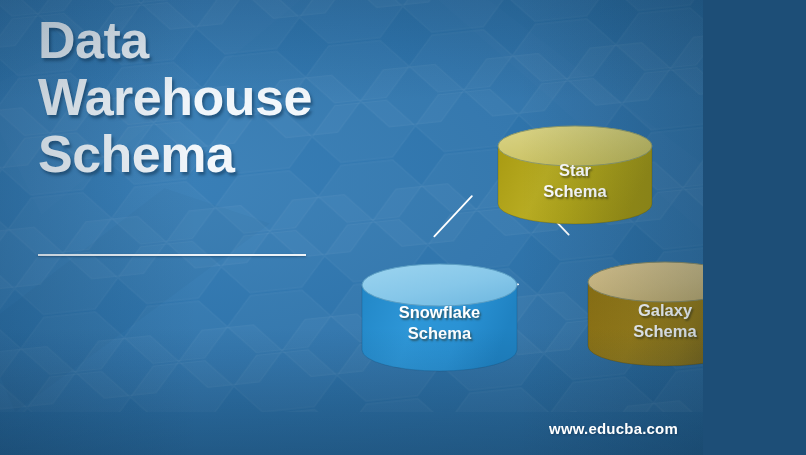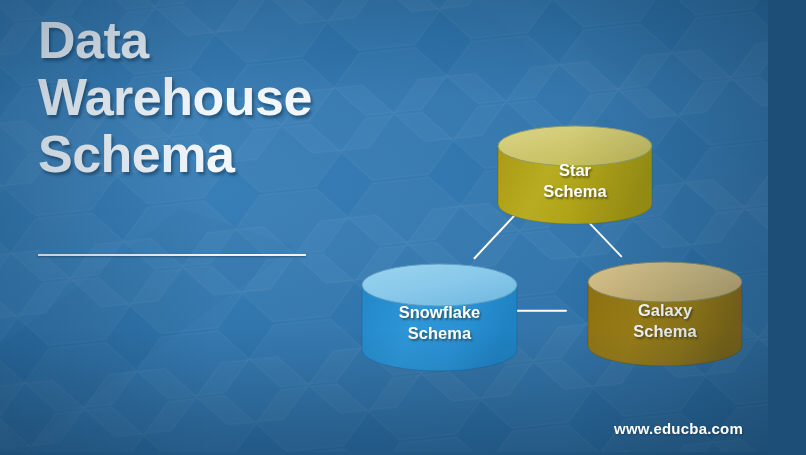--- a/index.html
+++ b/index.html
@@ -6,21 +6,21 @@
     margin: 0;
     padding: 0;
     background: #1d4e77;
   }
   body {
     font-family: "Liberation Sans", sans-serif;
   }
 
   .slide {
     position: relative;
-    width: 768px;
+    width: 703px;
     height: 455px;
     overflow: hidden;
     background: #2f74ab;
   }
 
   
   .bg-base {
     position: absolute;
     inset: 0;
     background:

